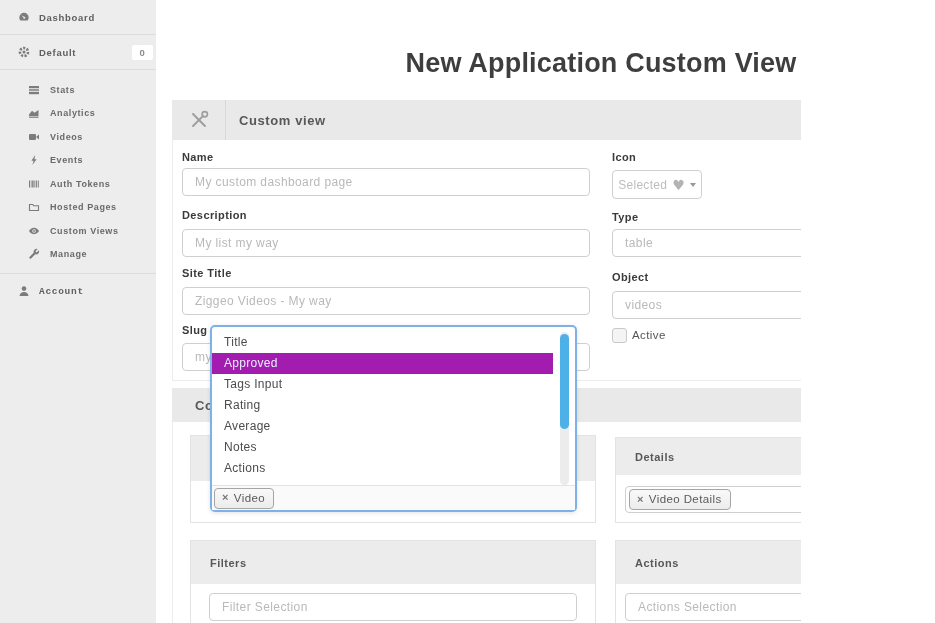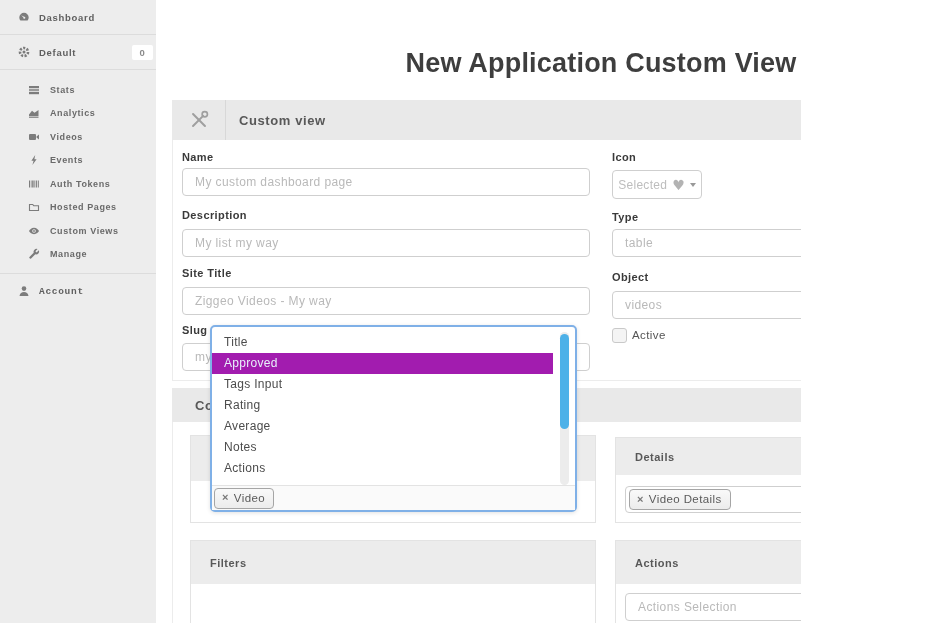--- a/index.html
+++ b/index.html
@@ -264,20 +264,21 @@
       <span class="x">×</span>
       <span>Video Details</span>
     </span>
   </div>
 
   <div id="filters-box" class="sub-box">
     <div class="box-h">
       <span>Filters</span>
     </div>
   </div>
+  <input class="inp" style="left: 209px; top: 593px; width: 368px;" placeholder="Filter Selection">
 
   <div id="actions-box" class="sub-box">
     <div class="box-h">
       <span>Actions</span>
     </div>
   </div>
   <input class="inp" style="left: 625px; top: 593px; width: 310px;" placeholder="Actions Selection">
 
   <div id="dropdown">
     <ul id="dd-list">

